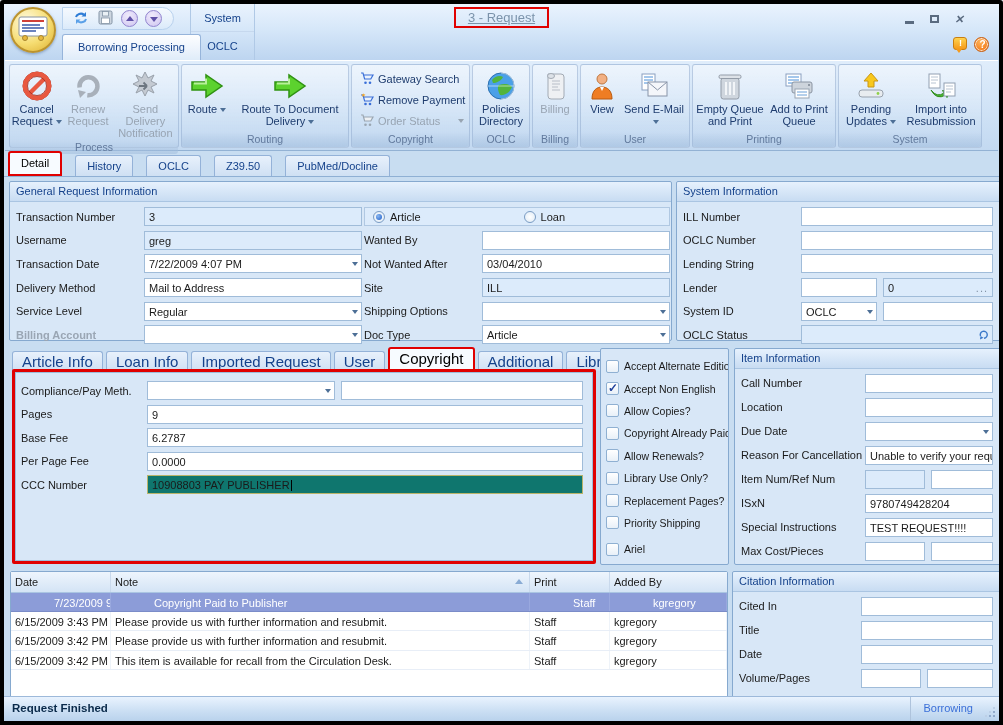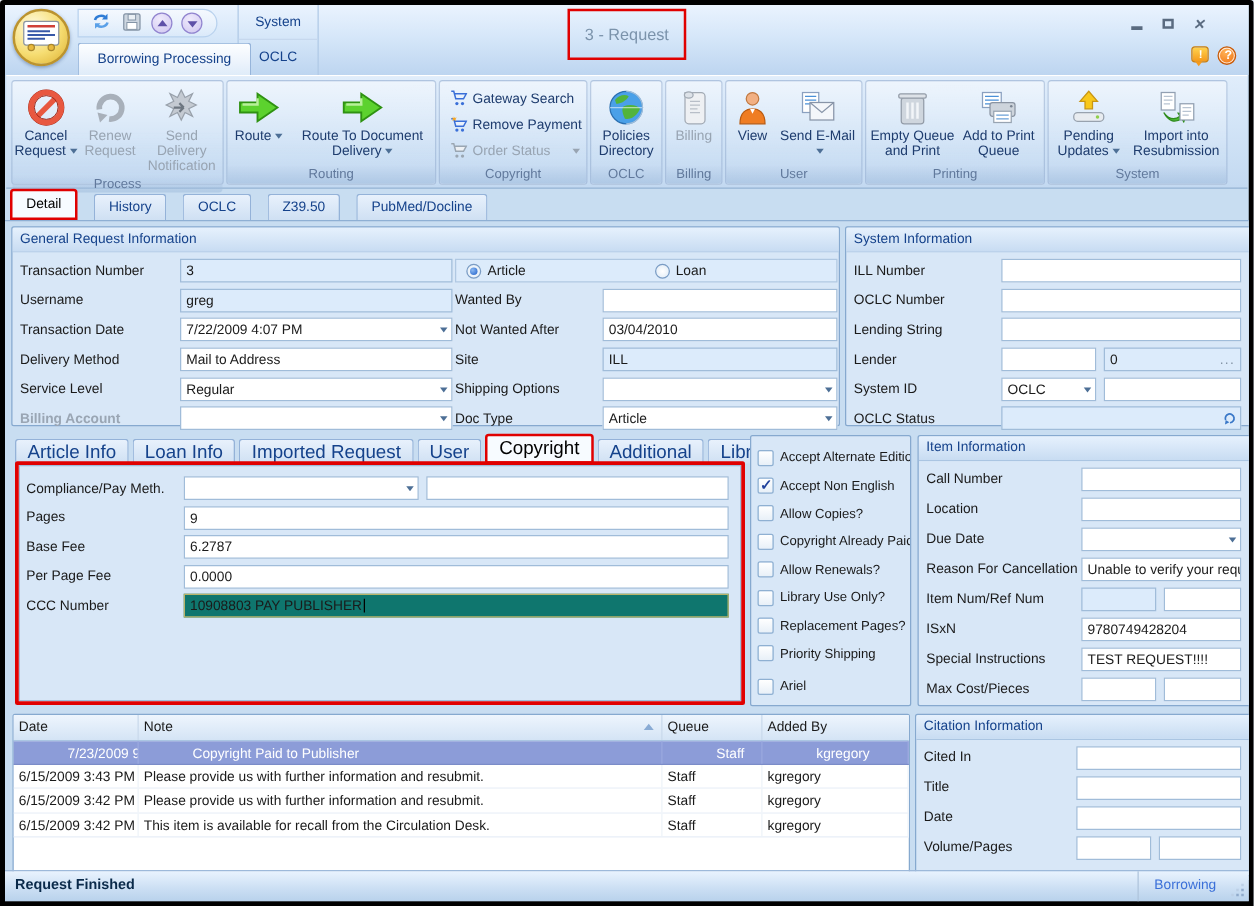--- a/index.html
+++ b/index.html
@@ -26,22 +26,22 @@
             border-left:4px solid transparent; border-right:4px solid transparent; }
   .chev-up { top:5px; border-bottom:5px solid #5f51a8; }
   .chev-dn { top:6px; border-top:5px solid #5f51a8; }
 
   .stack { position:absolute; left:186px; top:0; width:65px; height:56px;
            border-left:1px solid #b0c9e6; border-right:1px solid #b0c9e6; }
   .stack-cell { height:28px; line-height:28px; text-align:center; color:#15428b; cursor:default; }
   .stack-cell:first-child { border-bottom:1px solid #c6d8ee; }
 
   .title-wrap { position:absolute; left:0; right:0; top:3px; text-align:center; pointer-events:none; }
-  .title { display:inline-block; padding:11px 12px; font-size:13px; color:#7b93ab;
-           border:2px solid #e00000; background:transparent; }
+  .title { display:inline-block; padding:1px 12px; font-size:13px; color:#7b93ab;
+           border:2px solid #e00000; background:transparent;text-decoration:underline; }
 
   .winbtns { position:absolute; right:32px; top:8px; display:flex; gap:9px; }
   .wb { width:16px; height:14px; display:flex; align-items:center; justify-content:center; color:#5a6b80; }
   .glyph-min { width:9px; height:3px; background:#5a6b80; margin-top:7px; }
   .glyph-max { width:9px; height:8px; border:2px solid #5a6b80; }
   .glyph-cls::after { content:"✕"; font-size:11px; font-weight:bold; color:#5a6b80; }
 
   .bptab { position:absolute; left:58px; top:30px; height:26px; padding:0 15px; line-height:25px;
            color:#15428b; background:linear-gradient(#fdfeff,#ecf3fc 60%,#dfecf9);
            border:1px solid #96b4da; border-bottom:none; border-radius:3px 3px 0 0; }
@@ -701,21 +701,21 @@
           <span class="pairgap"></span>
           <span class="fld"><span></span></span>
         </div>
       </div>
     </div>
 
     <div class="panel p-notes">
       <div class="trow thead">
         <span class="tc c-date">Date</span>
         <span class="tc c-note"><span>Note</span><i class="sortup"></i></span>
-        <span class="tc c-type">Queue</span>
+        <span class="tc c-type">Print</span>
         <span class="tc c-added">Added By</span>
       </div>
       <div class="tbody">
         <div class="trow sel">
           <span class="tc c-date">7/23/2009 9:26 AM</span>
           <span class="tc c-note">Copyright Paid to Publisher</span>
           <span class="tc c-type">Staff</span>
           <span class="tc c-added">kgregory</span>
         </div>
         <div class="trow">

